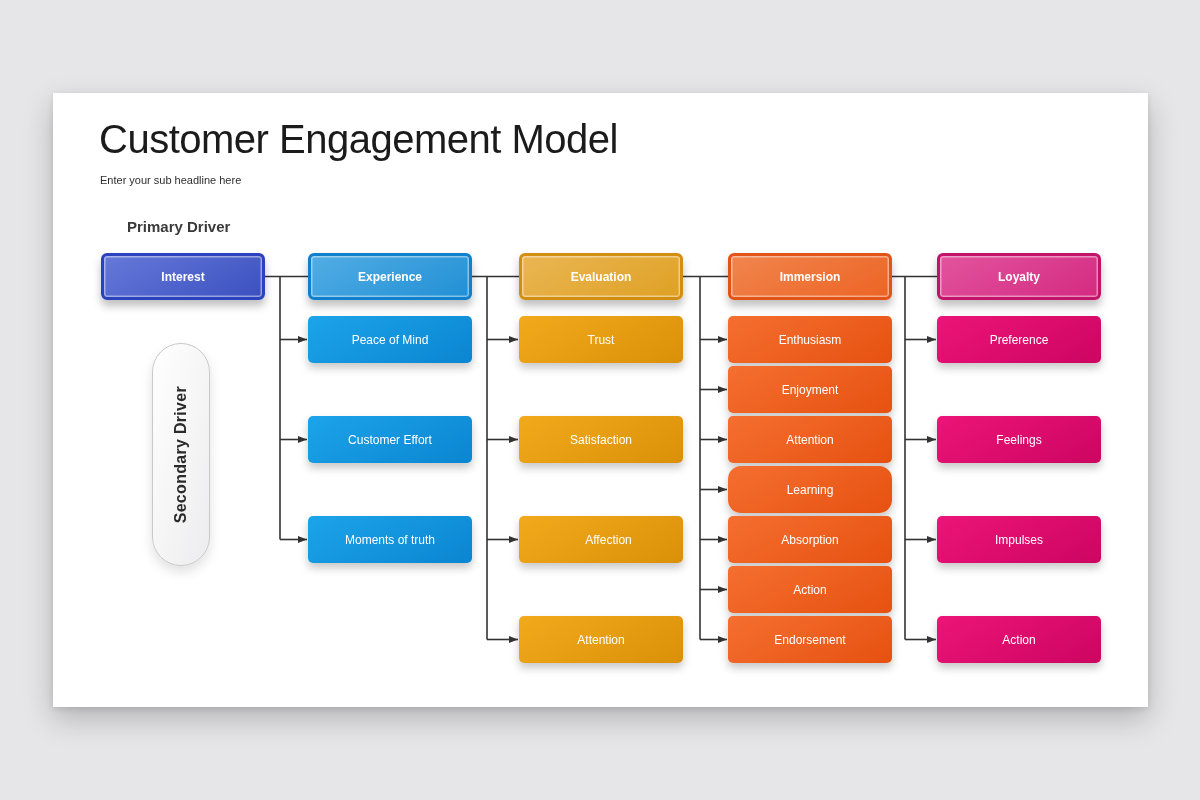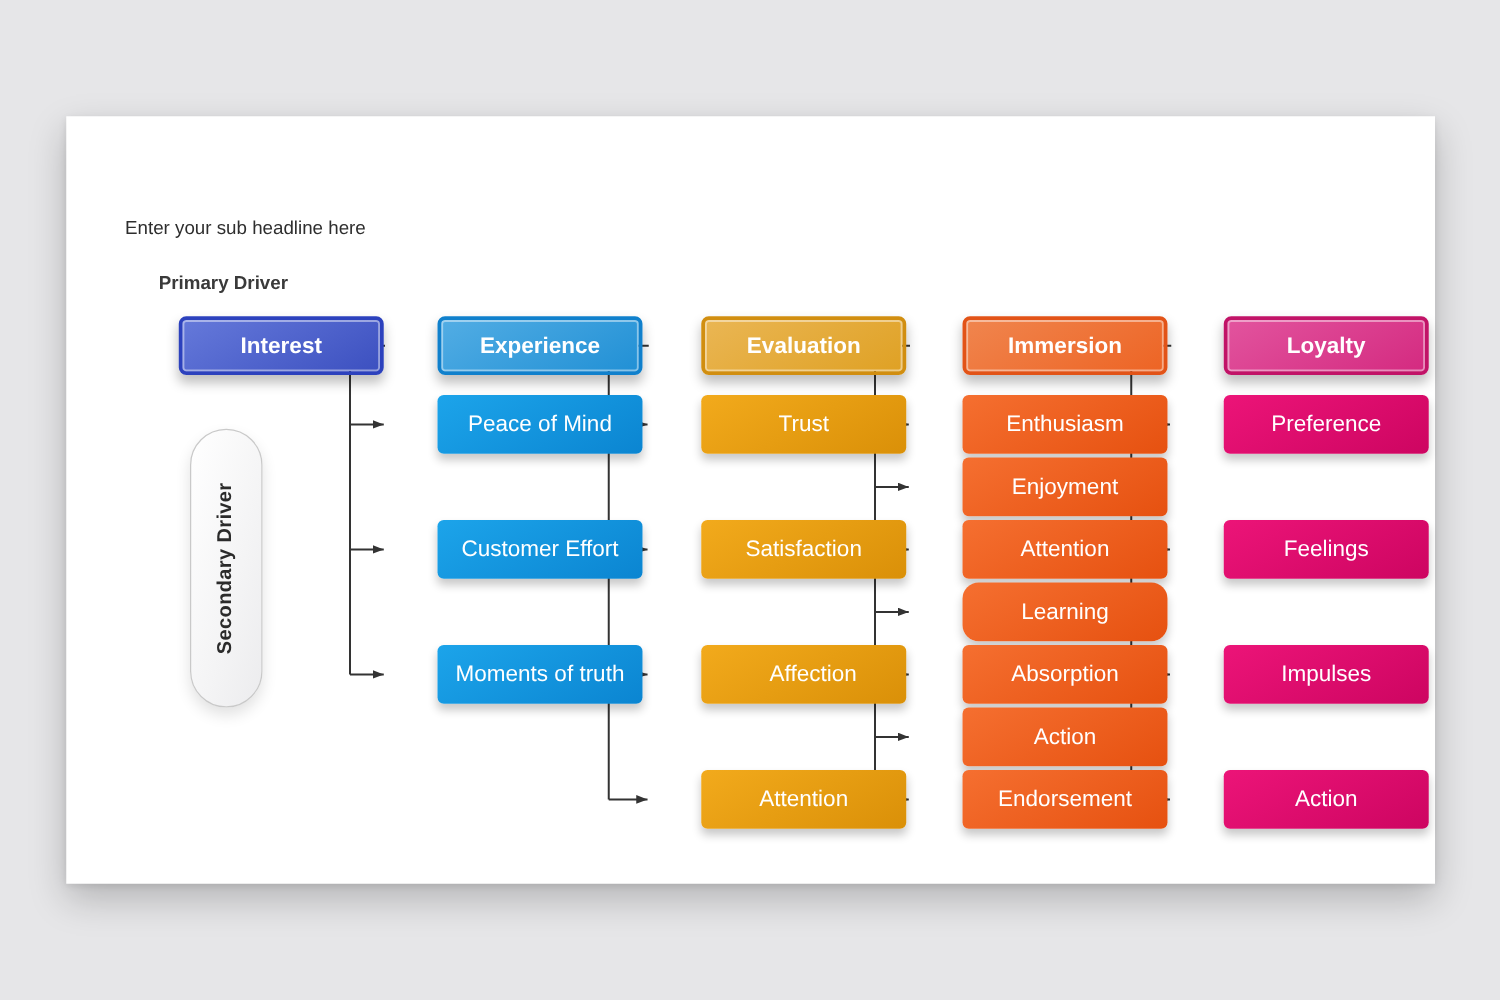--- a/index.html
+++ b/index.html
@@ -16,21 +16,21 @@
     background:#ffffff;
     box-shadow:0 12px 28px rgba(0,0,0,.22), 0 2px 6px rgba(0,0,0,.10);
   }
   .title{
     position:absolute;left:99px;top:114px;
     font-size:40px;line-height:50px;font-weight:400;color:#1b1b1b;
     letter-spacing:-0.5px;white-space:nowrap;
   }
   .subtitle{
     position:absolute;left:100px;top:174px;
-    font-size:15px;color:#2e2e2e;
+    font-size:11px;color:#2e2e2e;
   }
   .primary-label{
     position:absolute;left:127px;top:218px;
     font-size:15px;font-weight:700;color:#3a3a3a;
   }
   .pill{
     position:absolute;left:152px;top:343px;width:58px;height:223px;
     border-radius:29px;
     background:linear-gradient(105deg,#ffffff 0%,#f4f4f5 60%,#ececee 100%);
     border:1px solid #c9c9c9;
@@ -40,38 +40,39 @@
   }
   .pill span{
     writing-mode:vertical-rl;transform:rotate(180deg);
     font-size:16px;font-weight:700;color:#2b2b2b;letter-spacing:.3px;
     white-space:nowrap;
   }
   .node{
     position:absolute;width:164px;height:47px;
     box-sizing:border-box;border-radius:5px;
     display:flex;align-items:center;justify-content:center;
-    color:#ffffff;font-size:18px;margin-left:42px;
+    color:#ffffff;font-size:12px;
   }
   .node.header{
     border-width:3px;border-style:solid;border-radius:6px;
     font-weight:700;
     box-shadow:inset 0 0 0 1.5px rgba(255,255,255,.45), 0 6px 9px rgba(0,0,0,.25);
   }
   .node.child{
     box-shadow:0 5px 8px rgba(0,0,0,.22);
   }
   svg.wires{position:absolute;left:0;top:0;pointer-events:none;}
 </style>
 </head>
 <body>
 
 <div class="stage">
   <div class="card"></div>
 
+  <div class="title">Customer Engagement Model</div>
   <div class="subtitle">Enter your sub headline here</div>
   <div class="primary-label">Primary Driver</div>
 
   <div class="pill">
     <span>Secondary Driver</span>
   </div>
 
   <svg class="wires" width="1200" height="800">
     <defs>
       <marker id="arw" markerWidth="10" markerHeight="8" refX="9" refY="3.5" orient="auto" markerUnits="userSpaceOnUse">

